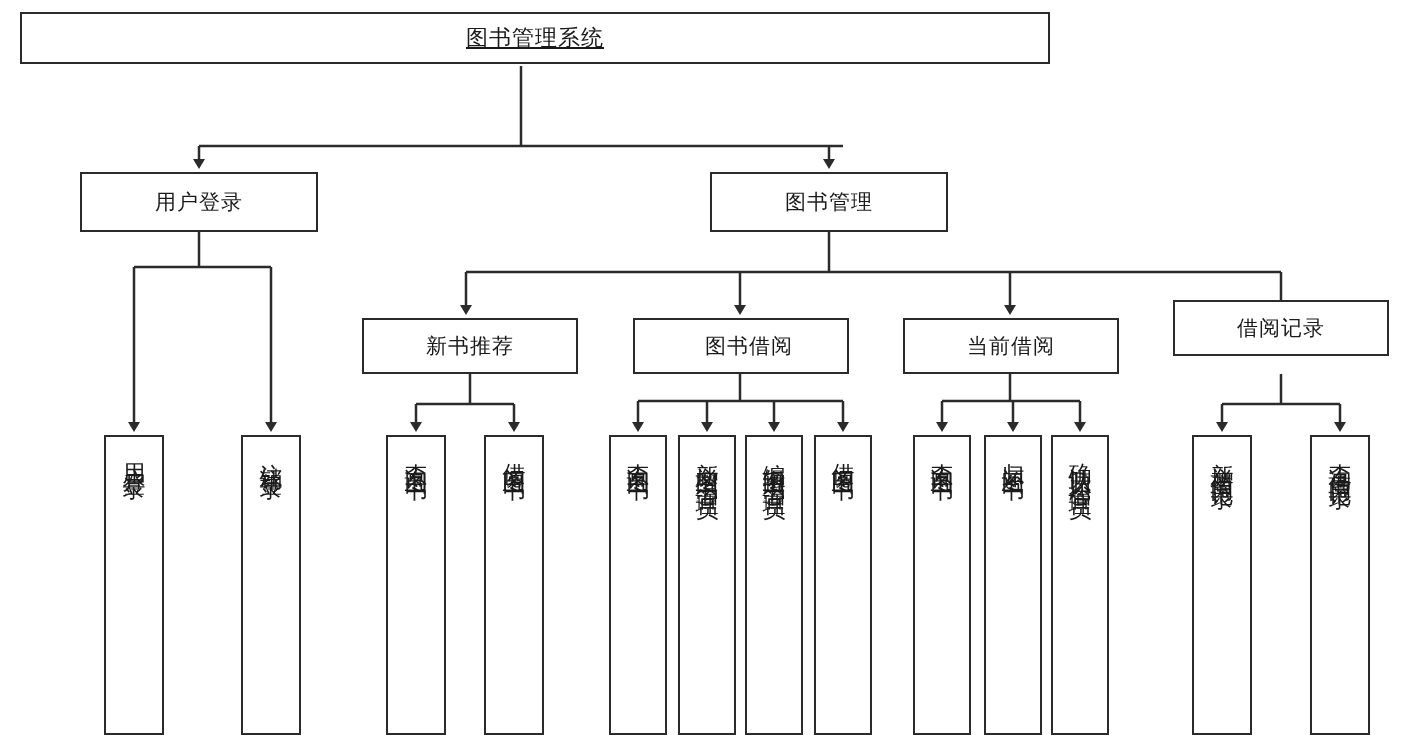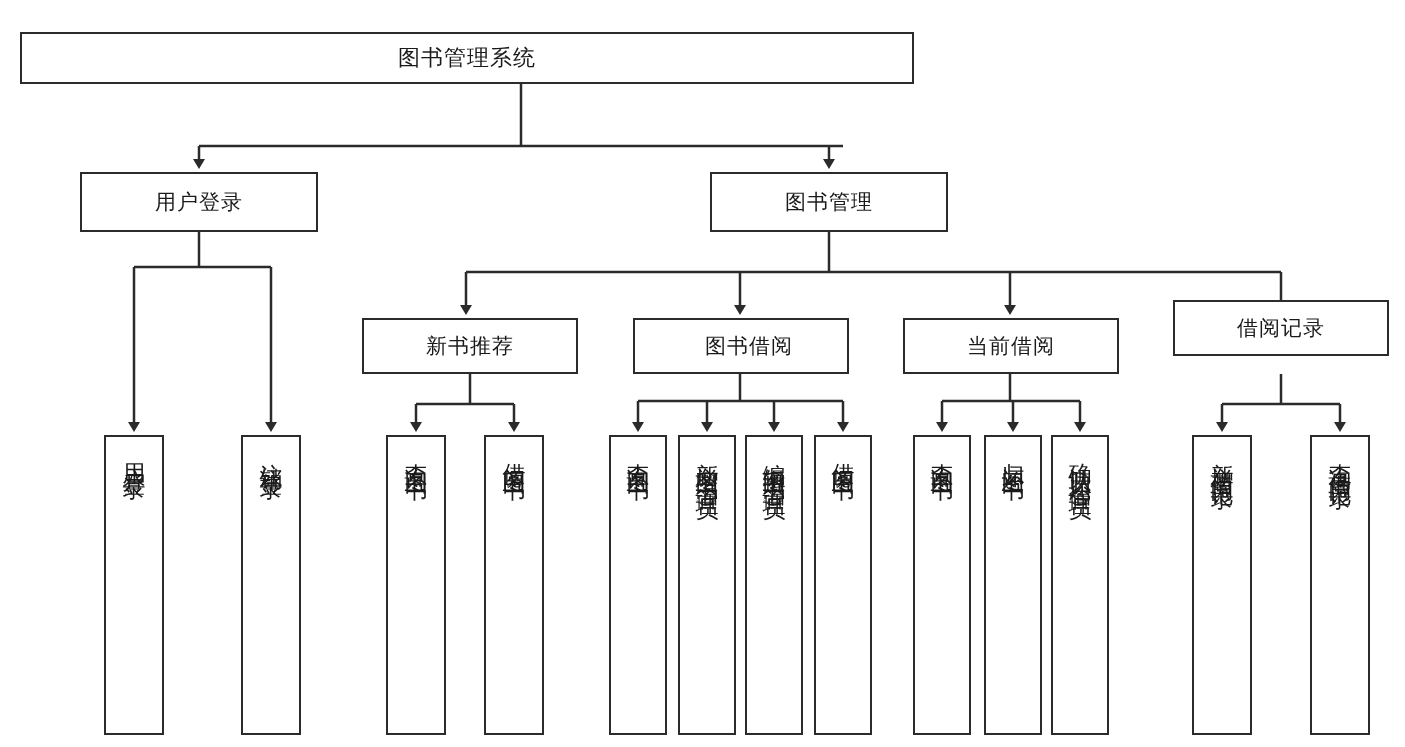--- a/index.html
+++ b/index.html
@@ -123,21 +123,21 @@
       <path d="M1013,401 L1013,423" marker-end="url(#arrow)"></path>
       <path d="M1080,401 L1080,423" marker-end="url(#arrow)"></path>
 
       <path d="M1281,374 L1281,404"></path>
       <path d="M1222,404 L1340,404"></path>
       <path d="M1222,404 L1222,423" marker-end="url(#arrow)"></path>
       <path d="M1340,404 L1340,423" marker-end="url(#arrow)"></path>
     </g>
   </svg>
 
-  <div class="node root h" style="left: 20px; top: 32px; width: 894px; height: 52px; border-color: rgb(43, 43, 43); background: rgb(255, 255, 255); color: rgb(26, 26, 26);">
+  <div class="node root h" style="left: 20px; top: 12px; width: 1030px; height: 52px; border-color: rgb(43, 43, 43); background: rgb(255, 255, 255); color: rgb(26, 26, 26); text-decoration: underline;">
     <span class="label">图书管理系统</span>
   </div>
 
   <div class="node h" style="left: 80px; top: 172px; width: 238px; height: 60px; border-color: rgb(43, 43, 43); background: rgb(255, 255, 255); color: rgb(26, 26, 26);">
     <span class="label">用户登录</span>
   </div>
   <div class="node h" style="left: 710px; top: 172px; width: 238px; height: 60px; border-color: rgb(43, 43, 43); background: rgb(255, 255, 255); color: rgb(26, 26, 26);">
     <span class="label">图书管理</span>
   </div>
 

